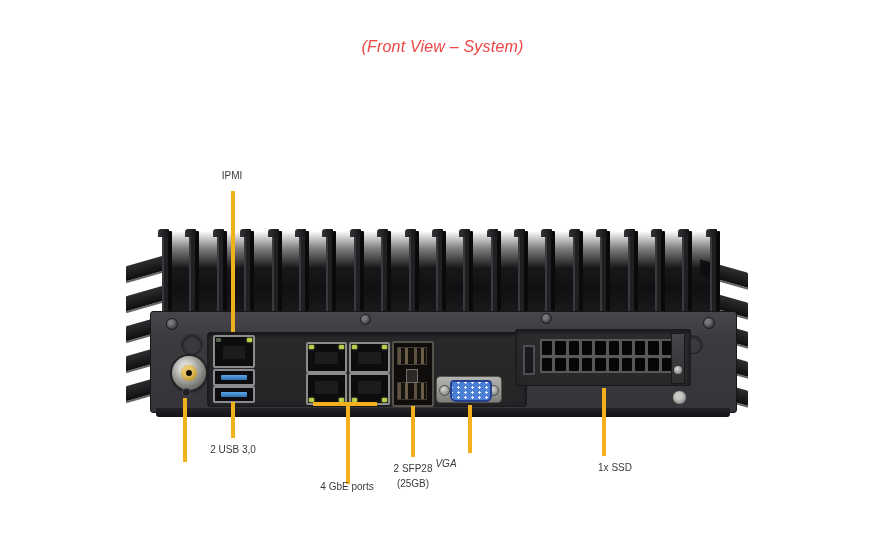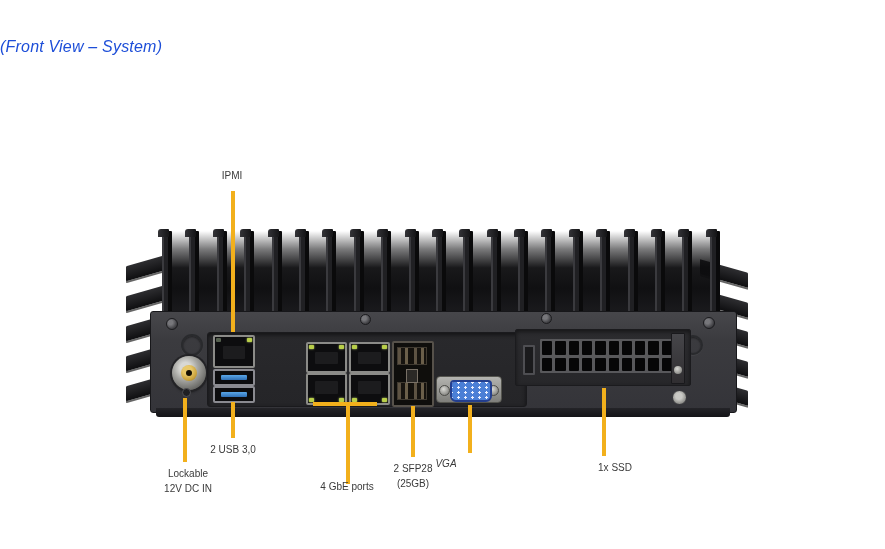--- a/index.html
+++ b/index.html
@@ -2,22 +2,22 @@
 <html><head>
 <meta charset="utf-8">
 <style>
   html,body{margin:0;padding:0;background:#ffffff;}
   #stage{
     position:relative;width:885px;height:549px;background:#ffffff;overflow:hidden;
     font-family:"Liberation Sans", sans-serif;
   }
   
   .fig-title{
-    position:absolute;left:0;right:0;top:38px;
-    font-size:16px;font-style:italic;color:#1d4ed8;letter-spacing:.2px;
+    position:absolute;left:0;right:0;top:38px;text-align:center;
+    font-size:16px;font-style:italic;color:#ef4444;letter-spacing:.2px;
   }
   
   .heatsink{
     position:absolute;left:162px;top:231px;width:558px;height:82px;
     display:flex;justify-content:space-between;
     background:linear-gradient(180deg, rgba(14,14,16,0) 0%, rgba(14,14,16,.55) 22%, rgba(12,12,14,.95) 45%, #101012 70%, #1a1a1d 100%);
   }
   .fin{
     position:relative;width:10px;height:100%;
     background:linear-gradient(90deg,#3a3a3e 0 2px,#202023 2px 6px,#0a0a0b 6px 100%);
@@ -303,24 +303,20 @@
       </div>
     </div>
     <div class="star-screw"></div>
 
   </div>
 
   <div class="clabel" style="left:232px;top:168px;">IPMI</div>
   <div class="cline" style="left:231px;top:191px;width:4px;height:141px;"></div>
 
   <div class="cline" style="left:183px;top:398px;width:4px;height:64px;"></div>
-  <div class="clabel" style="left:188px;top:466px;">
-    <div>Lockable</div>
-    <div>12V DC IN</div>
-  </div>
 
   <div class="cline" style="left:231px;top:402px;width:4px;height:36px;"></div>
   <div class="clabel" style="left:233px;top:442px;">2 USB 3,0</div>
 
   <div class="cline" style="left:313px;top:402px;width:64px;height:4px;"></div>
   <div class="cline" style="left:346px;top:402px;width:4px;height:82px;"></div>
   <div class="clabel" style="left:347px;top:479px;">4 GbE ports</div>
 
   <div class="cline" style="left:411px;top:406px;width:4px;height:51px;"></div>
   <div class="clabel" style="left:413px;top:461px;">

